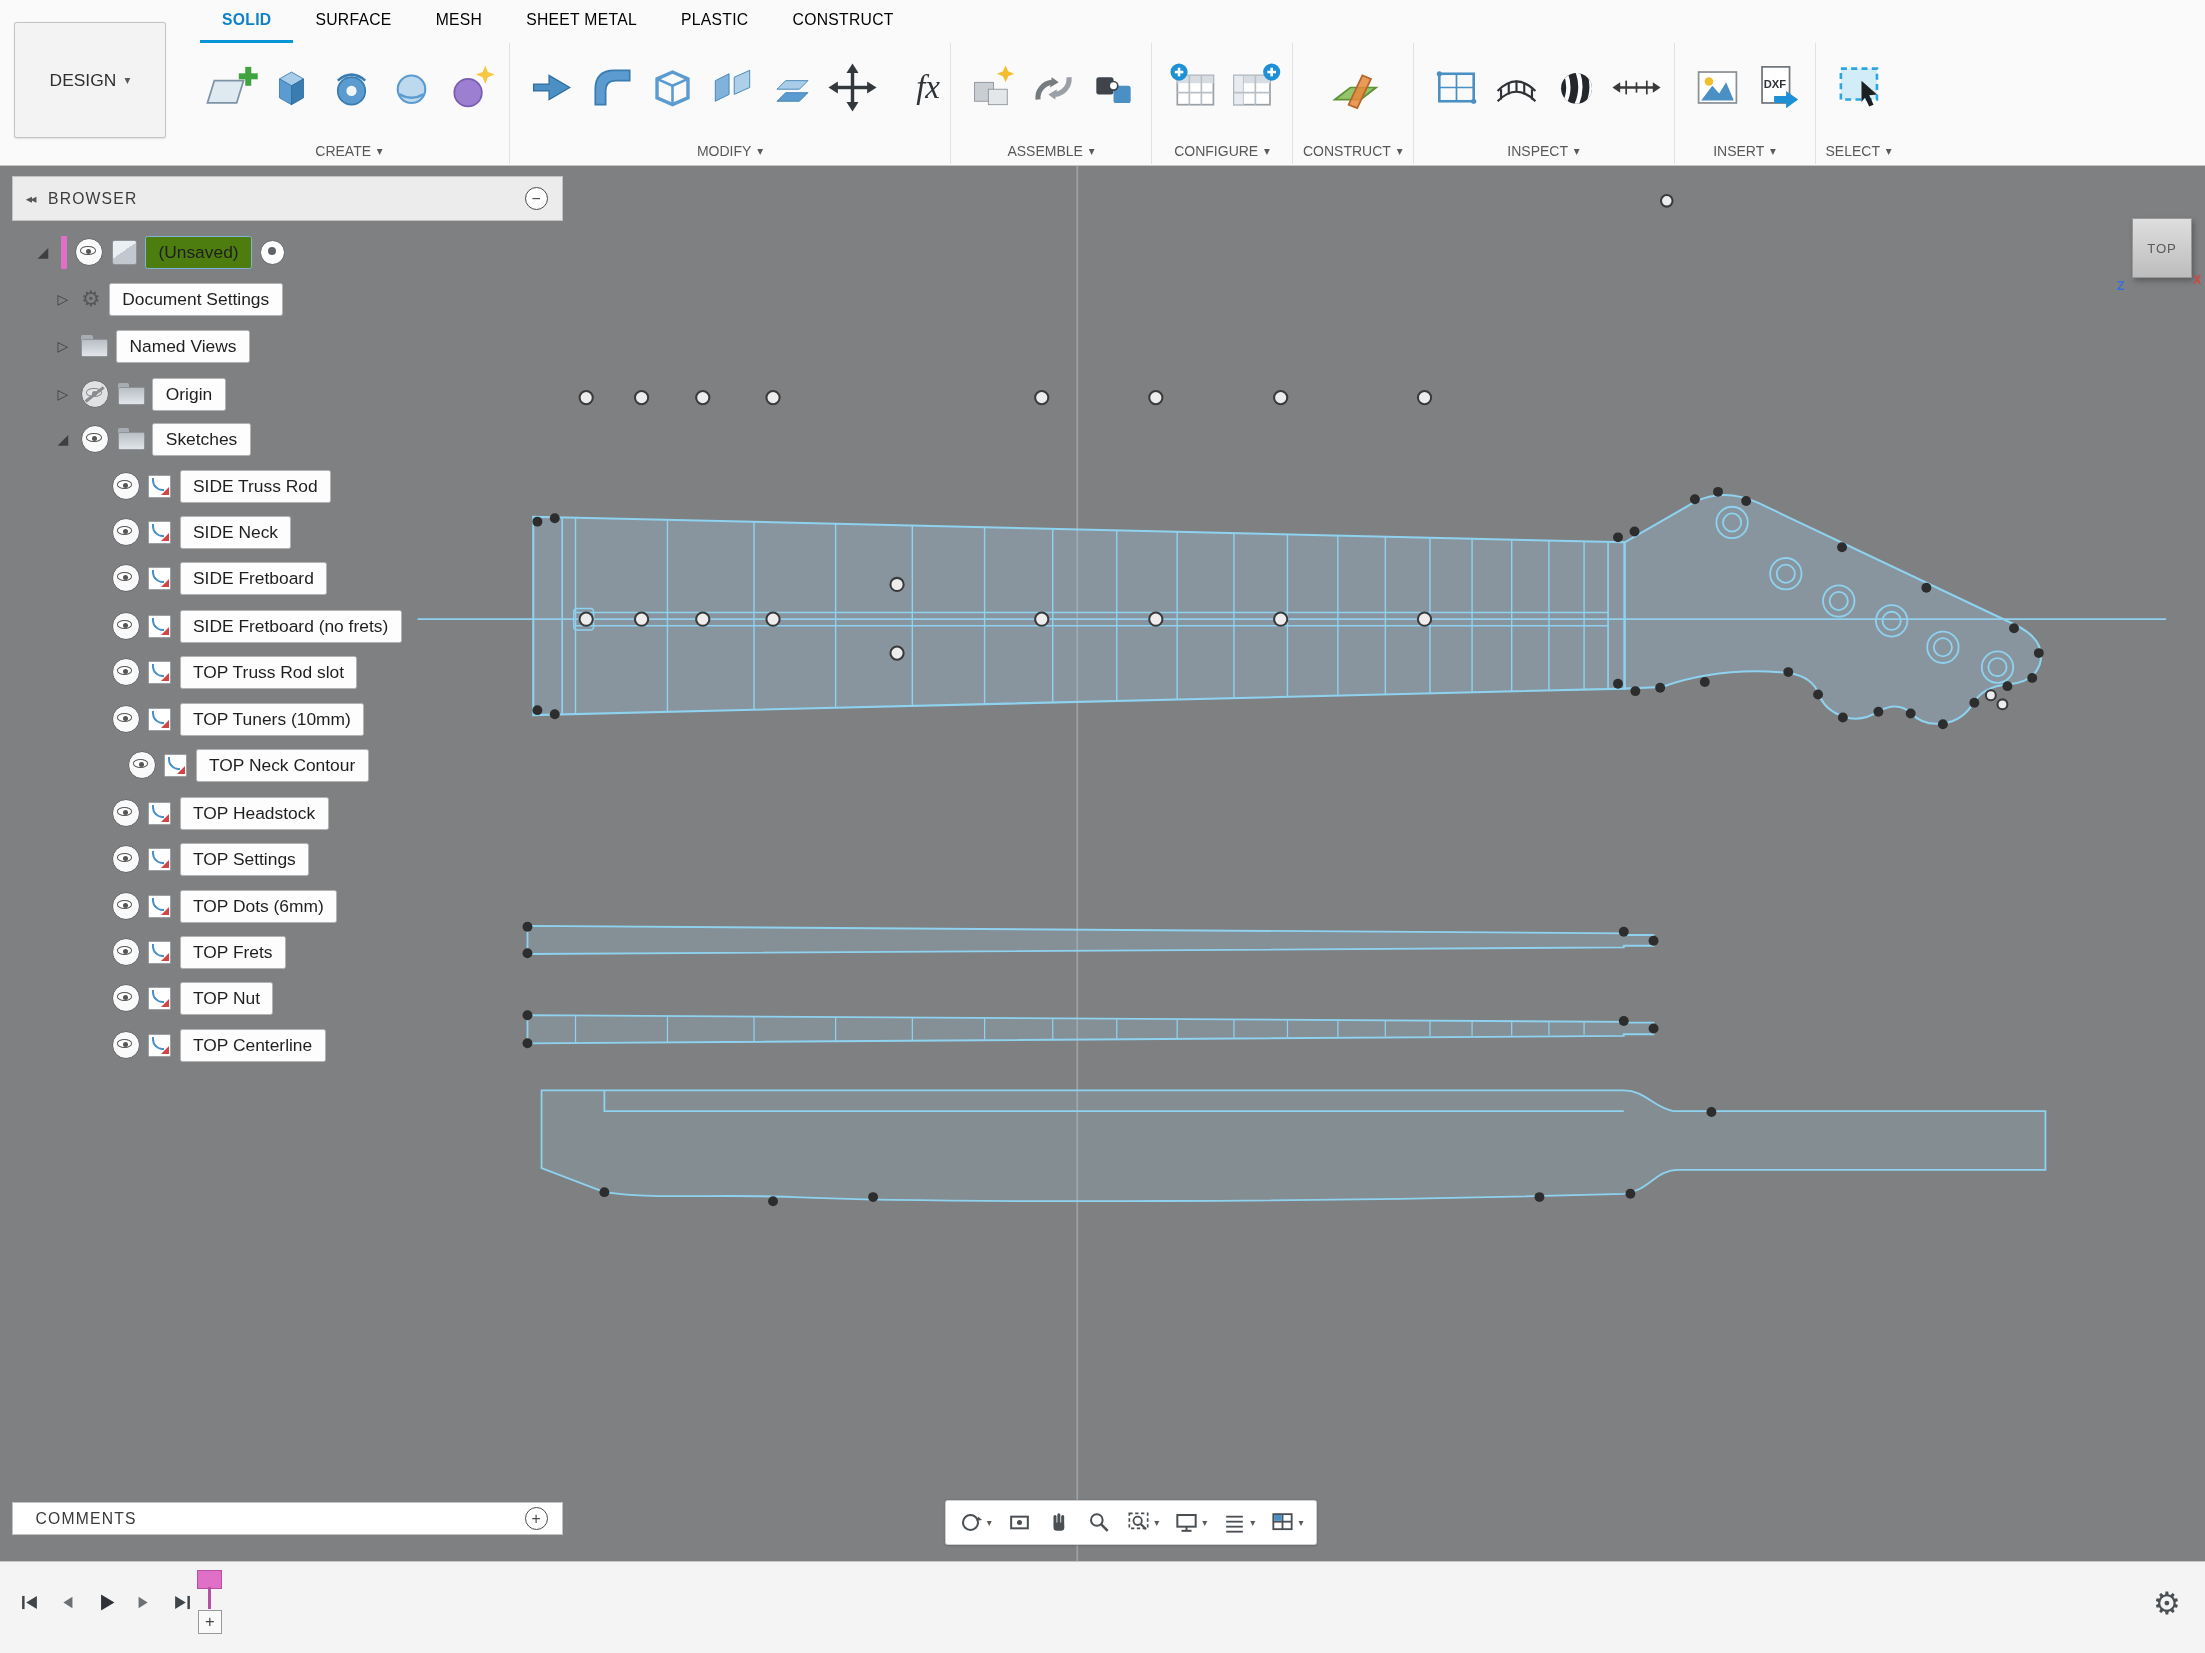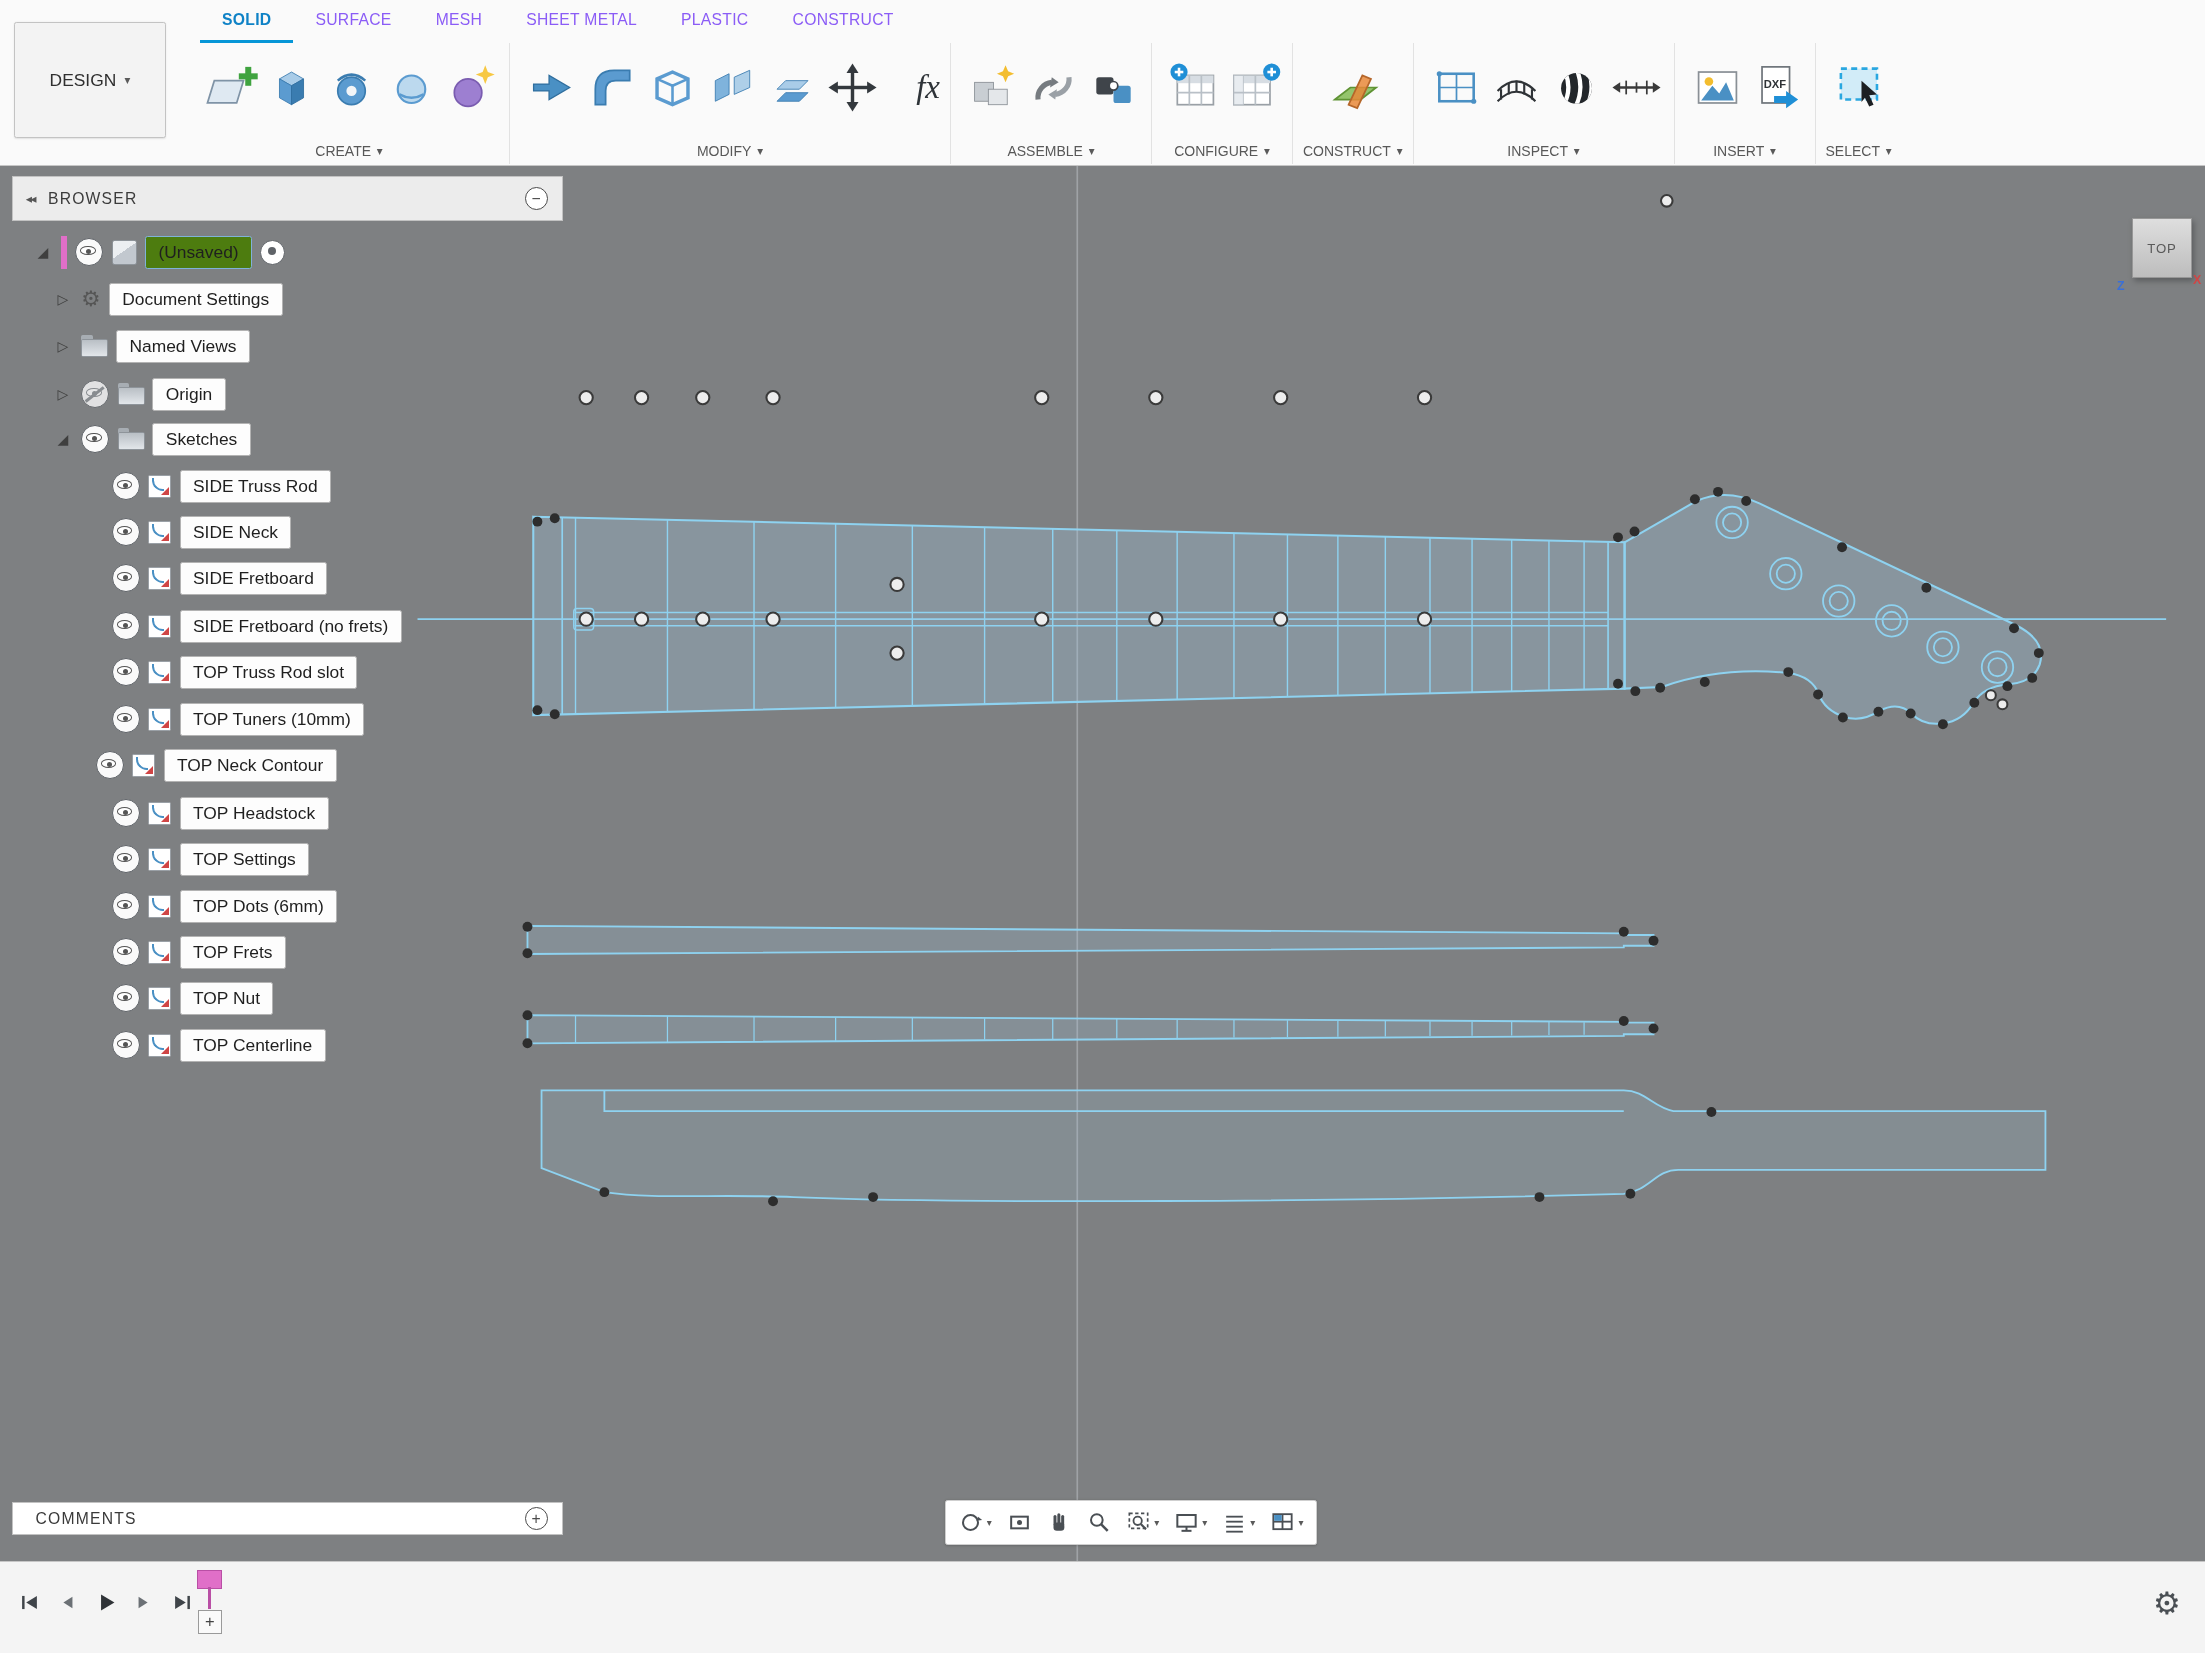--- a/index.html
+++ b/index.html
@@ -2,21 +2,21 @@
 <html style="font-size:13.2px"><head>
 <meta charset="utf-8">
 <style>
   html,body{margin:0;padding:0}
   body{width:2205px;height:1654px;overflow:hidden;font-family:"Liberation Sans",sans-serif;background:#7e8082}
   .app{position:relative;width:2205px;height:1654px}
 
   
   .ribbon{position:absolute;left:0;top:0;width:2205px;height:165px;background:#fafafa;border-bottom:0.8px solid #c6c6c6;z-index:30}
   .tabs{position:absolute;left:200px;top:0;height:43px;display:flex}
-  .tab{display:flex;align-items:center;padding:0 22px;font-size:15.7px;color:#8b5cf6;letter-spacing:0.3px;border-bottom:3.3px solid transparent;cursor:pointer}
+  .tab{display:flex;align-items:center;padding:0 22px;font-size:15.7px;color:#000000;letter-spacing:0.3px;border-bottom:3.3px solid transparent;cursor:pointer}
   .tab.active{color:#0f82c6;border-bottom-color:#0696d7;font-weight:bold}
   .design-btn{position:absolute;left:14px;top:22px;width:150px;height:114px;background:#f3f3f3;border:0.8px solid #c3c3c3;border-radius:2.5px;display:flex;align-items:center;justify-content:center;gap:8.3px;font-size:17.4px;color:#2f2f2f;box-shadow:0 0.8px 1.7px rgba(0,0,0,.1);cursor:pointer}
   .caret{font-size:11.6px;color:#5a5a5a}
   .groups{position:absolute;left:189px;top:43px;height:121px;display:flex}
   .group{display:flex;flex-direction:column;align-items:center;justify-content:space-between;padding:3.3px 10px 5px;border-right:0.8px solid #e2e2e2}
   .group:last-child{border-right:none}
   .tools{display:flex;align-items:center}
   .tool{width:60px;height:83px;display:flex;align-items:center;justify-content:flex-end;border-radius:3.3px;cursor:pointer}
   .glabel{font-size:14px;color:#585858;display:flex;align-items:center;gap:5.8px;cursor:pointer}
   .fxtext{font-family:"Liberation Serif",serif;font-style:italic;font-size:33px;color:#2e3338}
@@ -600,21 +600,21 @@
   <div class="row" style="left:112px;top:652px">
       <span class="eye"></span>
       <span class="skicon"></span>
       <span class="chip">TOP Truss Rod slot</span>
     </div>
   <div class="row" style="left:112px;top:699px">
       <span class="eye"></span>
       <span class="skicon"></span>
       <span class="chip">TOP Tuners (10mm)</span>
     </div>
-  <div class="row" style="left:96px;top:745px">
+  <div class="row" style="left:128px;top:745px">
       <span class="eye"></span>
       <span class="skicon"></span>
       <span class="chip">TOP Neck Contour</span>
     </div>
   <div class="row" style="left:112px;top:793px">
       <span class="eye"></span>
       <span class="skicon"></span>
       <span class="chip">TOP Headstock</span>
     </div>
   <div class="row" style="left:112px;top:839px">

